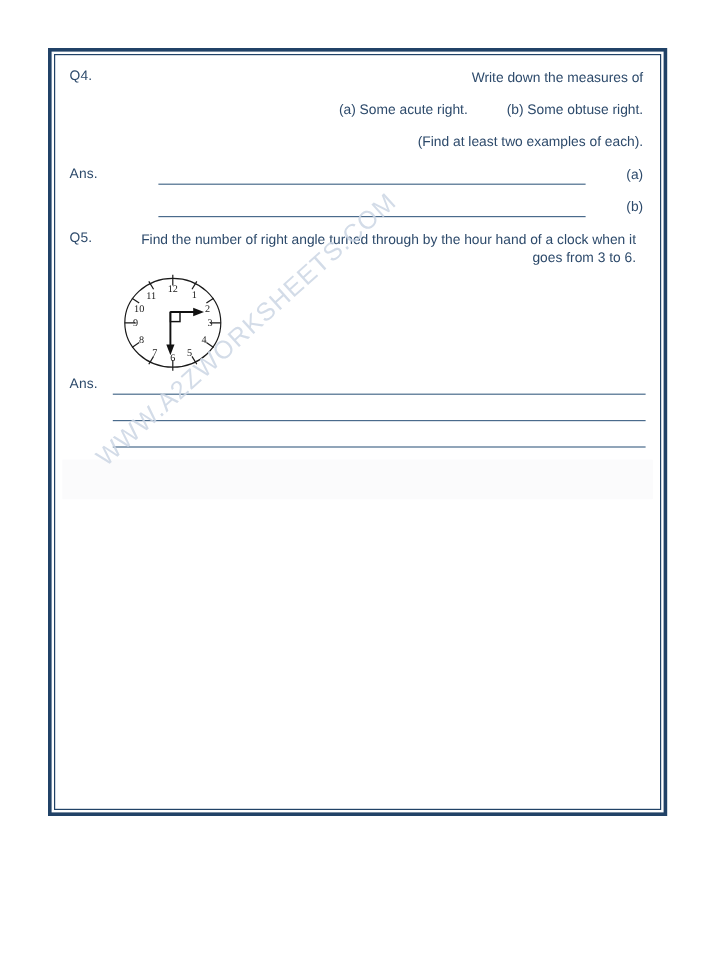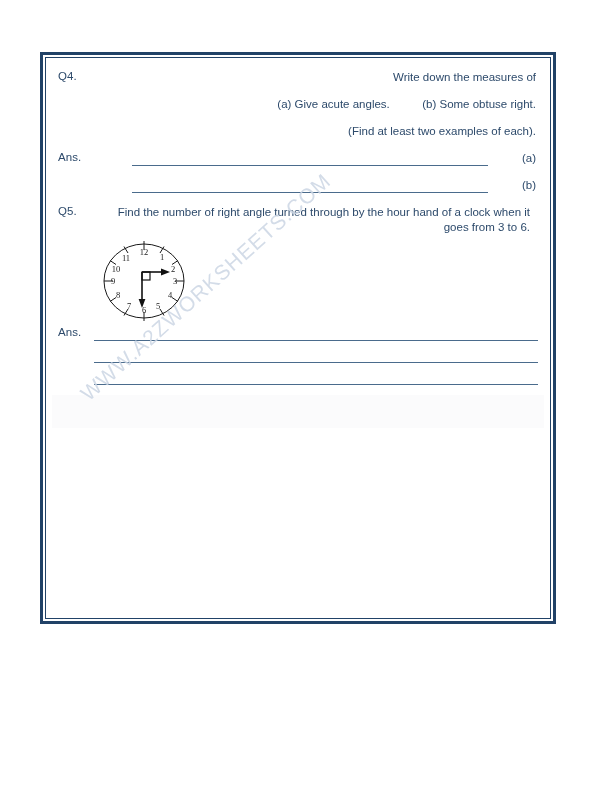--- a/index.html
+++ b/index.html
@@ -13,23 +13,23 @@
     background: #ffffff;
     font-family: "Liberation Sans", sans-serif;
     position: relative;
     overflow: hidden;
   }
 
   
   #worksheet-frame {
     position: absolute;
     left: 40px;
-    top: 52px;
+    top: 40px;
     width: 516px;
-    height: 572px;
+    height: 640px;
     box-sizing: border-box;
     border: 3px solid #214267;
     background: #ffffff;
   }
   #worksheet-frame-inner {
     position: absolute;
     left: 2px;
     top: 2px;
     right: 2px;
     bottom: 2px;
@@ -144,21 +144,21 @@
 
       <div id="shaded-band"></div>
 
       <div class="qrow" style="top:12px;">
         <div class="qlabel">Q4.</div>
         <div class="qbody">Write down the measures of</div>
       </div>
 
       <div class="qrow" style="top:39px;">
         <div class="qbody">
-          <span>(a) Give acute angles.</span>
+          <span>(a) Some acute right.</span>
           <span style="display:inline-block;width:26px;"></span>
           <span>(b) Some obtuse right.</span>
         </div>
       </div>
 
       <div class="qrow" style="top:66px;">
         <div class="qbody">(Find at least two examples of each).</div>
       </div>
 
       <div class="qrow" style="top:93px;">

